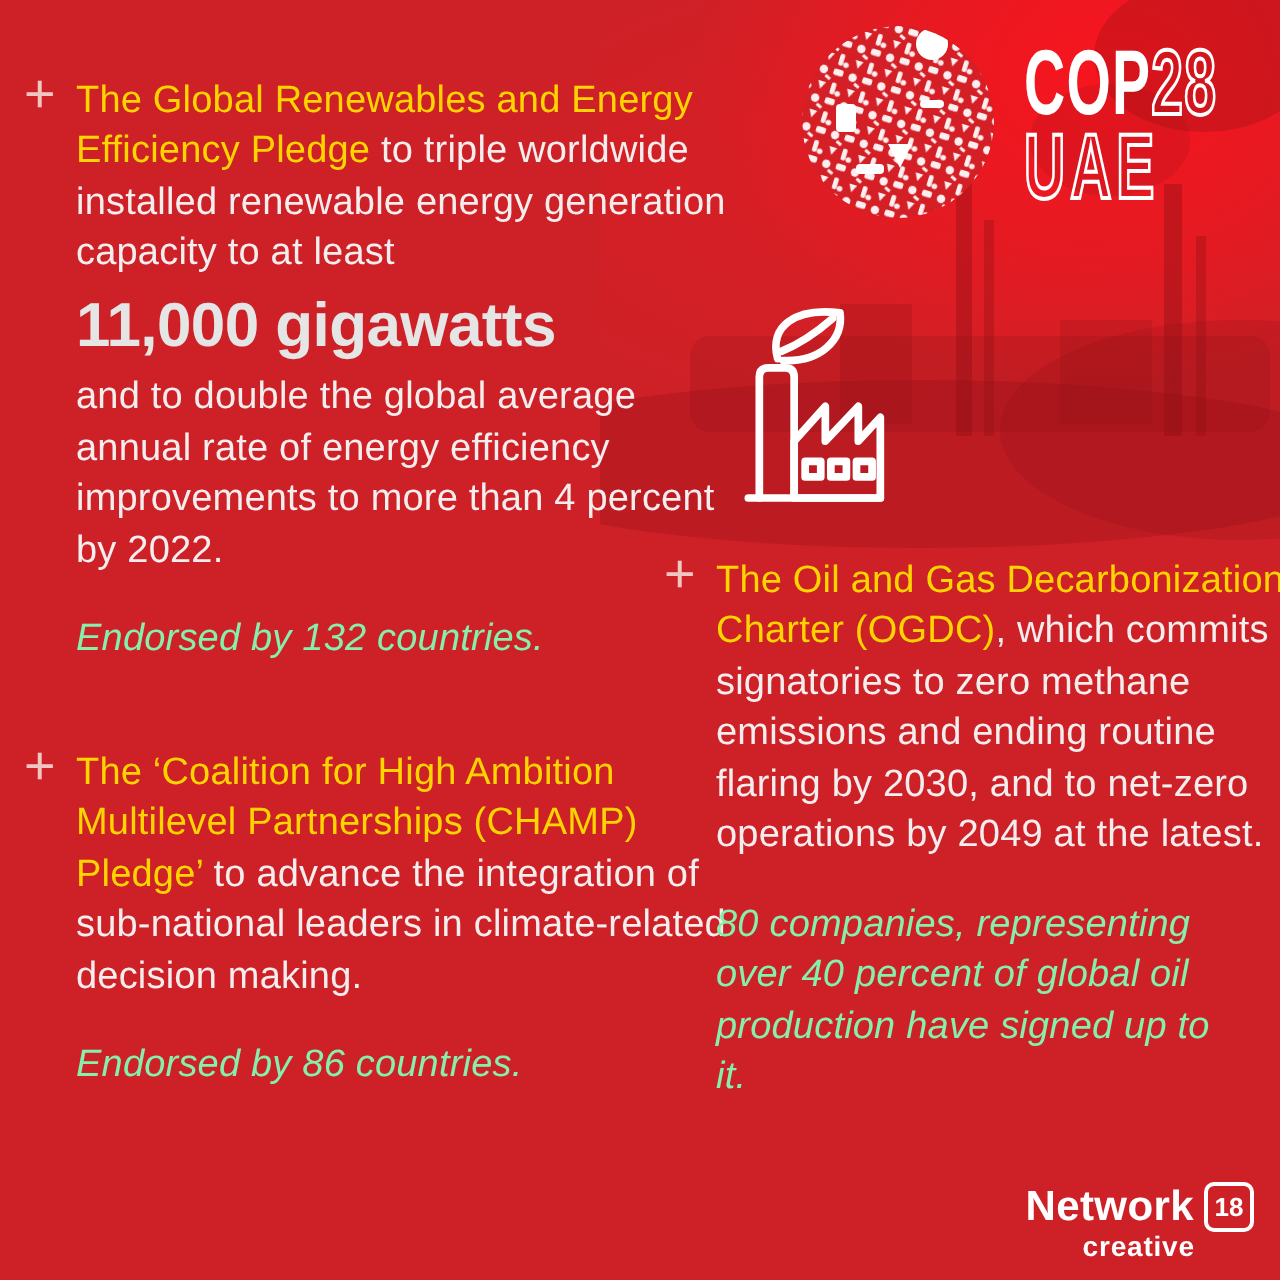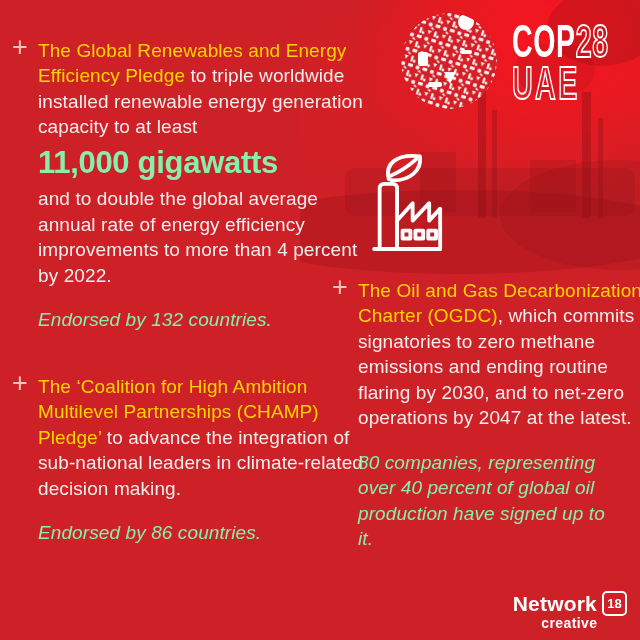--- a/index.html
+++ b/index.html
@@ -29,21 +29,21 @@
   
   .factory{position:absolute;left:352px;top:150px;width:92px;height:110px;}
   
   .pledge{
     position:absolute;padding-left:24px;color:#f3eded;
     font-size:19px;line-height:1.34;letter-spacing:.1px;
   }
   .pledge p{margin:0;}
   .plus{position:absolute;left:-2px;top:-4px;color:#f1c6c2;font-size:27px;font-weight:300;line-height:1;}
   .title{color:#ffd400;font-weight:400;}
-  .big{font-size:31px;font-weight:700;color:#86efac;letter-spacing:-.3px;margin:2px 0 3px;}
+  .big{font-size:31px;font-weight:700;color:#e5e5e5;letter-spacing:-.3px;margin:2px 0 3px;}
   .endorse{color:#86efac;font-style:italic;margin-top:19px !important;}
   .p1{left:14px;top:38px;width:326px;}
   .p2{left:14px;top:374px;width:326px;}
   .p3{left:334px;top:278px;width:300px;}
   .p3 .endorse{width:262px;}
   
   .footer{position:absolute;right:13px;bottom:9px;color:#ffffff;text-align:right;}
   .footer-row{display:flex;align-items:center;justify-content:flex-end;gap:5px;}
   .nw-name{font-size:21px;font-weight:700;letter-spacing:.2px;}
   .nw-box{width:21px;height:21px;border:2.5px solid #ffffff;border-radius:5px;
@@ -126,21 +126,21 @@
     <span class="plus">+</span>
     <p>
       <span class="title">The ‘Coalition for High Ambition Multilevel Partnerships (CHAMP) Pledge’</span><span> to advance the integration of sub-national leaders in climate-related decision making.</span>
     </p>
     <p class="endorse">Endorsed by 86 countries.</p>
   </section>
 
   <section class="pledge p3">
     <span class="plus">+</span>
     <p>
-      <span class="title">The Oil and Gas Decarbonization Charter (OGDC)</span><span>, which commits signatories to zero methane emissions and ending routine flaring by 2030, and to net-zero operations by 2047 at the latest.</span>
+      <span class="title">The Oil and Gas Decarbonization Charter (OGDC)</span><span>, which commits signatories to zero methane emissions and ending routine flaring by 2030, and to net-zero operations by 2049 at the latest.</span>
     </p>
     <p class="endorse">80 companies, representing over 40 percent of global oil production have signed up to it.</p>
   </section>
 
   <div class="footer">
     <div class="footer-row">
       <span class="nw-name">Network</span>
       <span class="nw-box">18</span>
     </div>
     <div class="nw-sub">creative</div>

